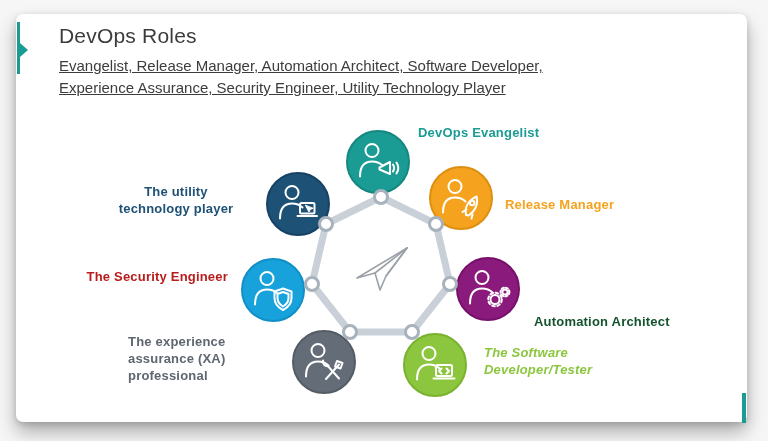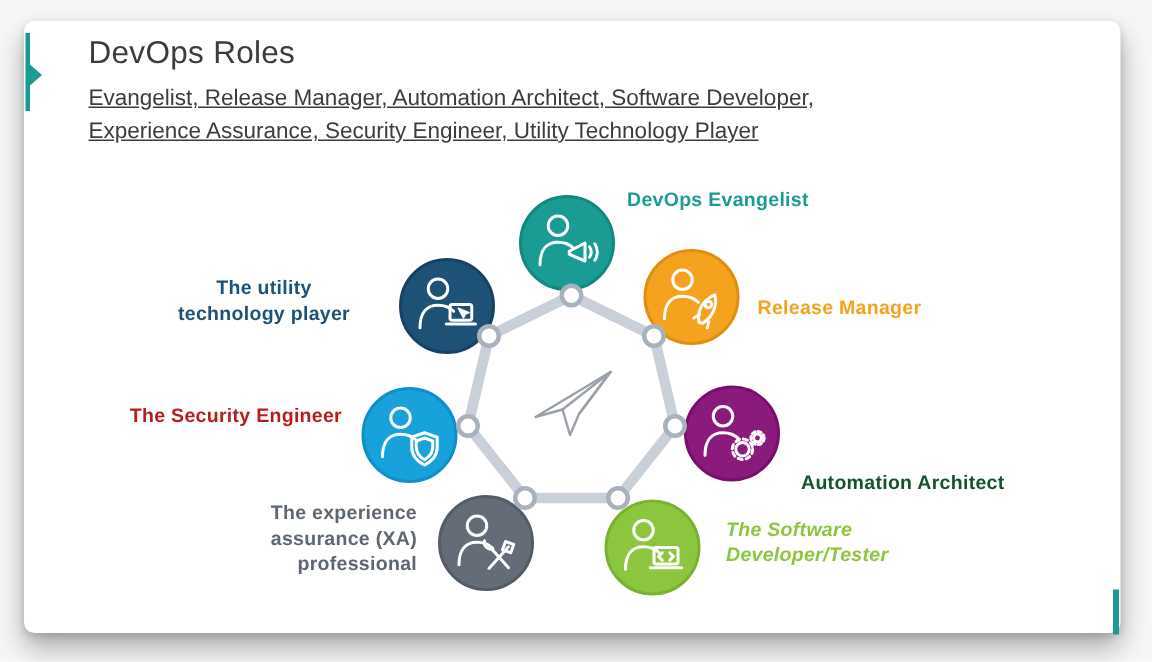--- a/index.html
+++ b/index.html
@@ -49,21 +49,21 @@
 
   
   .label{
     position:absolute;z-index:4;font-size:13px;font-weight:700;line-height:17px;
     white-space:pre-line;letter-spacing:0.2px;
   }
   .l-evangelist {left:418px;top:124px;color:#1A9C94;}
   .l-release    {left:505px;top:196px;color:#F5A31E;}
   .l-automation {left:534px;top:272px;color:#14532d;margin-top:41px;}
   .l-software   {left:484px;top:344px;color:#8CC63F;font-style:italic;}
-  .l-xa         {left:128px;top:333px;width:150px;text-align:right;color:#5E6670;}
+  .l-xa         {left:128px;top:333px;width:150px;color:#5E6670;}
   .l-security   {left:76px; top:268px;width:152px;text-align:right;color:#b91c1c;}
   .l-utility    {left:100px;top:183px;width:152px;text-align:center;color:#1E5176;}
 </style>
 </head>
 <body>
 
 <div class="stage">
   <div class="card"></div>
 
   <div class="accent-bar-left"></div>

